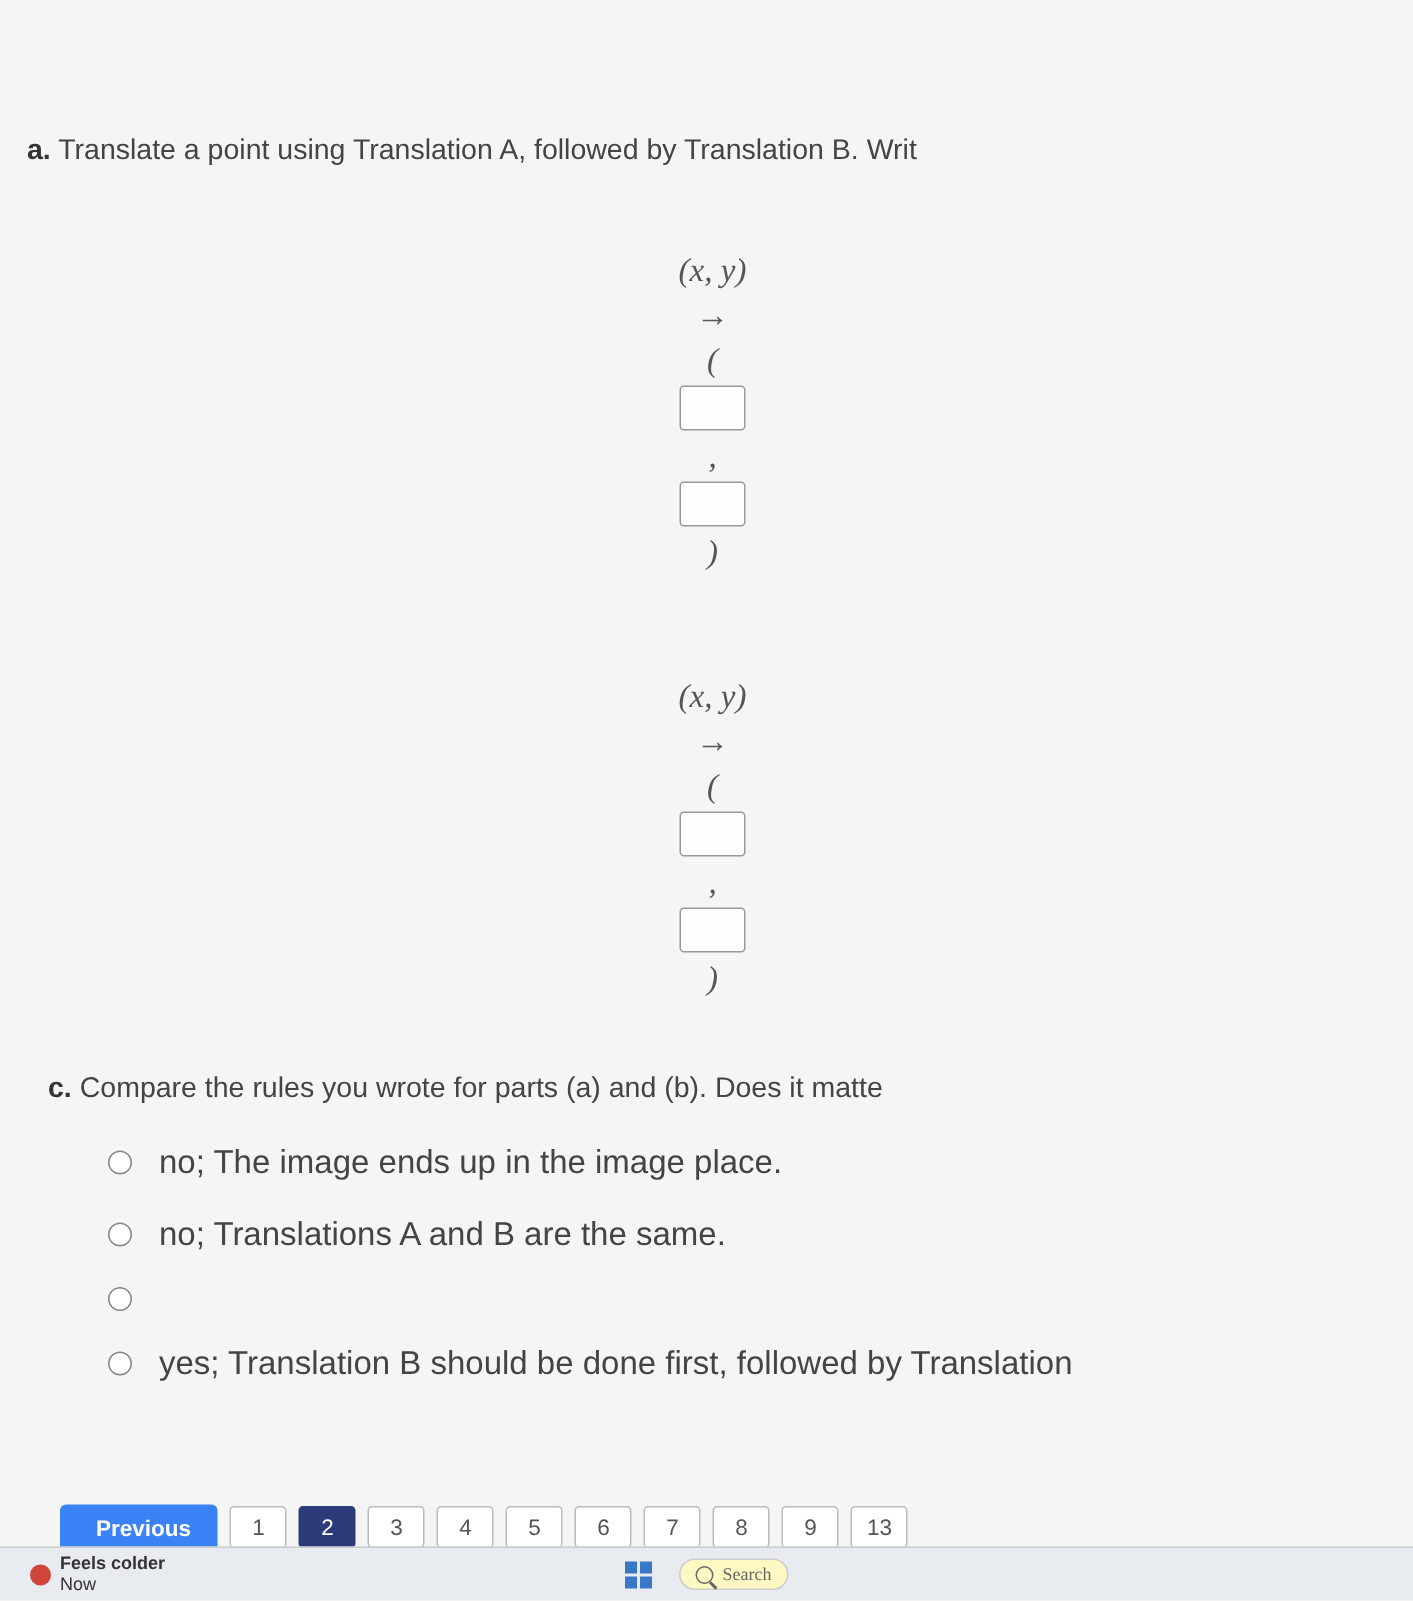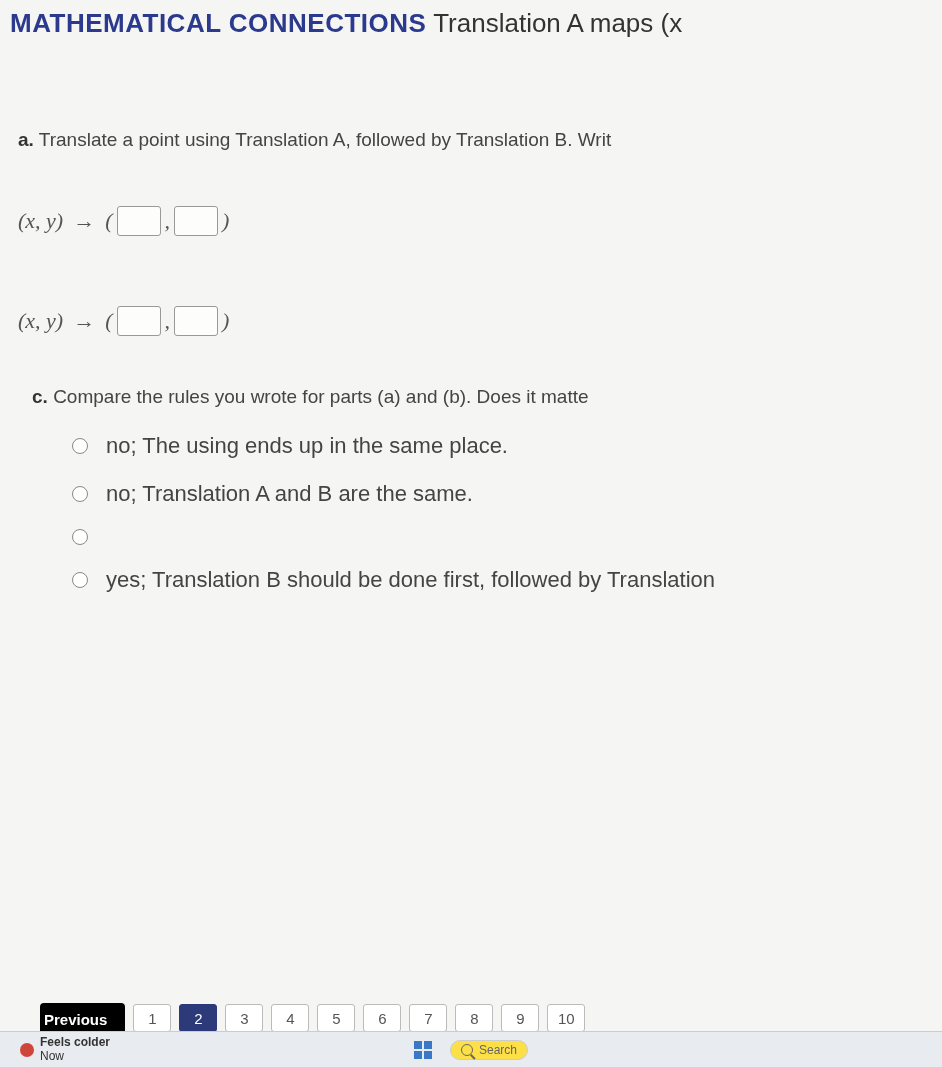--- a/index.html
+++ b/index.html
@@ -45,20 +45,21 @@
   .math-line {
     margin-top: 55px;
     font-size: 22px;
     font-style: italic;
     font-family: "Times New Roman", serif;
     color: #555;
     display: flex;
     align-items: center;
     gap: 4px;
     padding-left: 0;
+    flex-direction: column;
   }
   .math-line .arrow {
     font-style: normal;
     padding: 0 6px;
   }
   .input-box {
     display: inline-block;
     width: 44px;
     height: 30px;
     border: 1px solid #999;
@@ -91,24 +92,24 @@
   .bottom-bar {
     position: absolute;
     bottom: 35px;
     left: 40px;
     right: 0;
     display: flex;
     align-items: flex-end;
     gap: 8px;
   }
   .prev-btn {
-    background: #000000;
+    background: #3b82f6;
     color: #fff;
     font-weight: bold;
-    padding: 8px 18px 4px 4px;
+    padding: 8px 18px 4px 24px;
     border-radius: 4px 4px 0 0;
     font-size: 15px;
   }
   .page-num {
     width: 38px;
     height: 28px;
     border: 1px solid #bbb;
     background: #fff;
     display: flex;
     align-items: center;
@@ -170,44 +171,42 @@
   .win-icon span { background: #3878c7; }
   .search-pill {
     display: flex;
     align-items: center;
     gap: 6px;
     font-size: 12px;
     color: #666;
     border: 1px solid #ccc;
     border-radius: 12px;
     padding: 2px 10px;
-    background: #fde047;
+    background: #fef9c3;
+    font-family: Liberation Serif, serif;
   }
   .mag {
     width: 12px; height: 12px;
     border: 1.5px solid #666;
     border-radius: 50%;
     position: relative;
   }
   .mag::after {
     content: "";
     position: absolute;
     width: 6px; height: 1.5px;
     background: #666;
     bottom: -3px; right: -4px;
     transform: rotate(45deg);
   }
 </style>
 </head>
 <body>
 
 <div class="content">
-  <div class="header">
-    <span class="bold-conn">MATHEMATICAL CONNECTIONS</span><span>  Translation A maps (x</span>
-  </div>
 
   <div class="question-block q-a">
     <div class="q-text">
       <span class="q-label">a.</span><span> Translate a point using Translation A, followed by Translation B. Writ</span>
     </div>
     <div class="math-line">
       <span>(x, y)</span>
       <span class="arrow">→</span>
       <span>(</span>
       <span class="input-box"></span>
@@ -229,25 +228,25 @@
     </div>
   </div>
 
   <div class="question-block q-c">
     <div class="q-text">
       <span class="q-label">c.</span><span> Compare the rules you wrote for parts (a) and (b). Does it matte</span>
     </div>
     <div class="options">
       <div class="option-row">
         <span class="radio"></span>
-        <span>no;  The using ends up in the same place.</span>
-      </div>
-      <div class="option-row">
-        <span class="radio"></span>
-        <span>no;  Translation A and B are the same.</span>
+        <span>no;  The image ends up in the image place.</span>
+      </div>
+      <div class="option-row">
+        <span class="radio"></span>
+        <span>no;  Translations A and B are the same.</span>
       </div>
       <div class="option-row">
         <span class="radio"></span>
       </div>
       <div class="option-row">
         <span class="radio"></span>
         <span>yes;  Translation B should be done first, followed by Translation</span>
       </div>
     </div>
   </div>
@@ -257,21 +256,21 @@
   <div class="prev-btn">Previous</div>
   <div class="page-num">1</div>
   <div class="page-num active">2</div>
   <div class="page-num">3</div>
   <div class="page-num">4</div>
   <div class="page-num">5</div>
   <div class="page-num">6</div>
   <div class="page-num">7</div>
   <div class="page-num">8</div>
   <div class="page-num">9</div>
-  <div class="page-num">10</div>
+  <div class="page-num">13</div>
 </div>
 
 <div class="taskbar">
   <div class="weather">
     <div class="weather-icon"></div>
     <div class="weather-text">
       <div class="line1">Feels colder</div>
       <div>Now</div>
     </div>
   </div>

